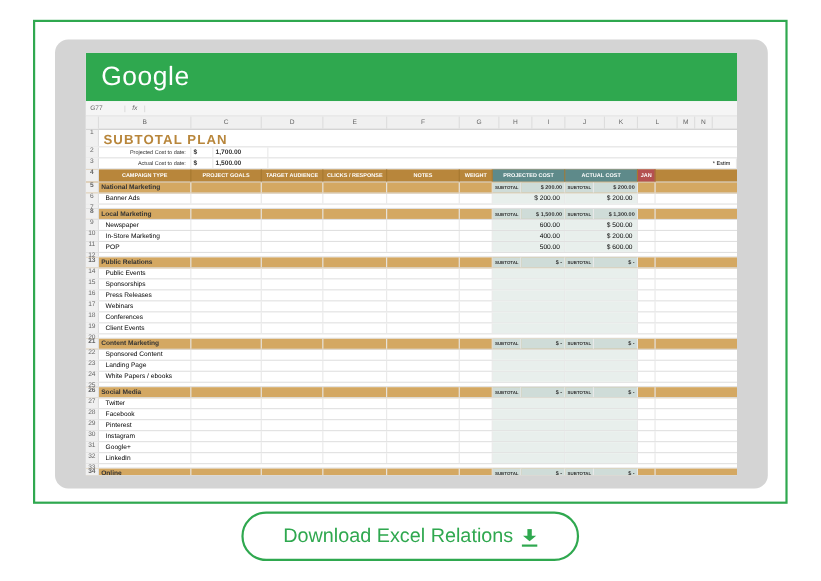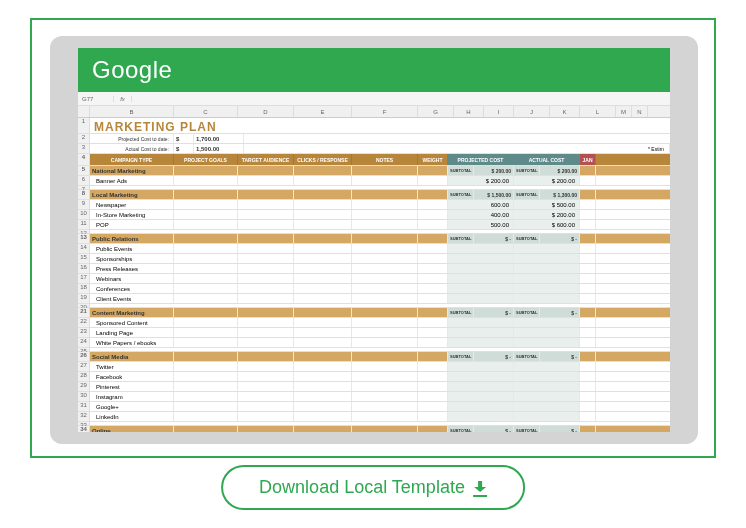--- a/index.html
+++ b/index.html
@@ -82,21 +82,21 @@
             <div class="col-h" style="width: 36px;">L</div>
             <div class="col-h" style="width: 16px;">M</div>
             <div class="col-h" style="width: 16px;">N</div>
           </div>
       </div>
 
       <div class="sheet">
 
         <div class="row tall">
           <div class="row-label">1</div>
-          <div class="title-text wB" style="width:300px">MARKETING PLAN</div>
+          <div class="title-text wB" style="width:300px">SUBTOTAL PLAN</div>
         </div>
 
         <div class="row">
           <div class="row-label">2</div>
           <div class="cell small-label" style="width:84px">Projected Cost to date:</div>
           <div class="cell small-val" style="width:20px">$</div>
           <div class="cell small-val" style="width:50px">1,700.00</div>
         </div>
 
         <div class="row">
@@ -450,17 +450,17 @@
     <div class="cell wM"></div>
             </div>
           </div>
 
       </div>
     </div>
   </div>
 </div>
 
 <button class="download-btn">
-  <span>Download Local Template</span>
+  <span>Download Excel Relations</span>
   <span class="dl-icon">
       <span class="dl-line"></span>
     </span>
 </button>
 
 </body></html>

